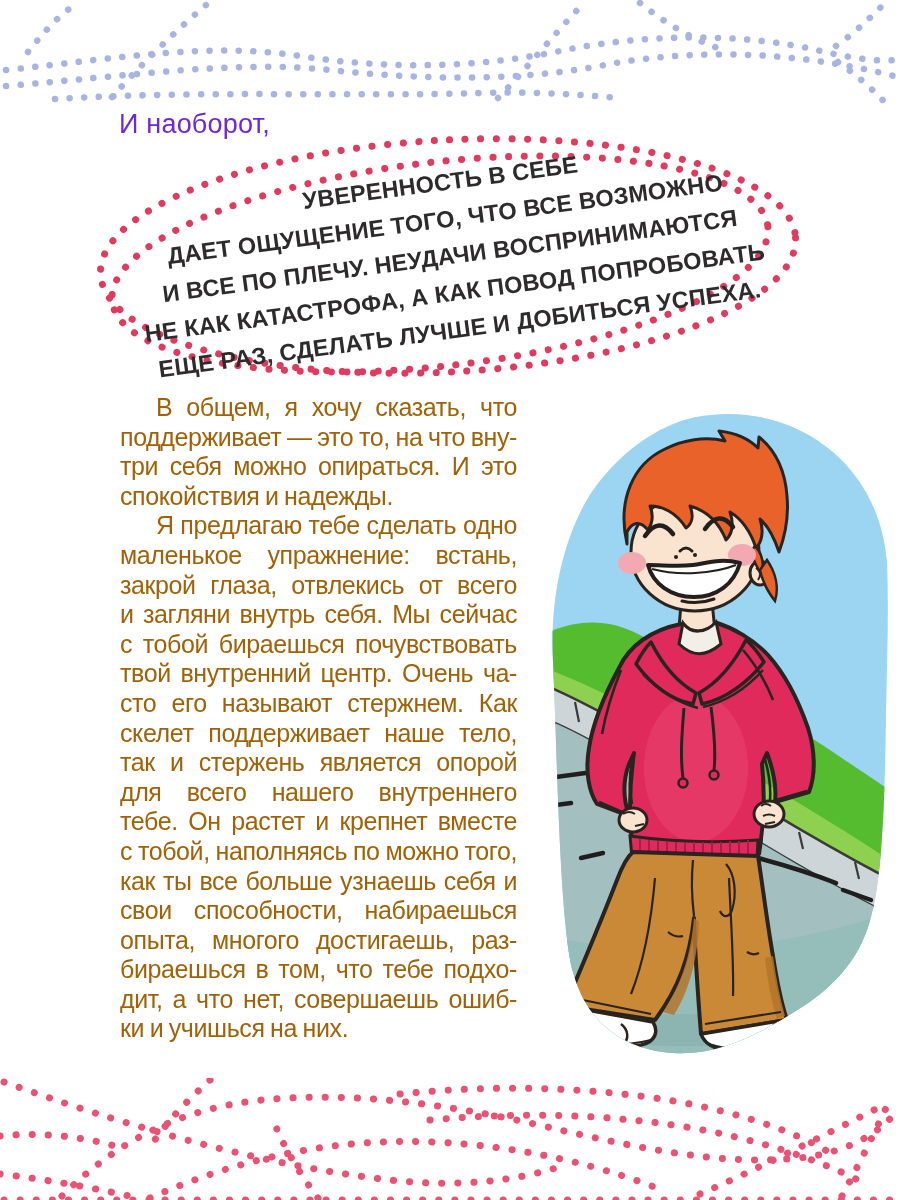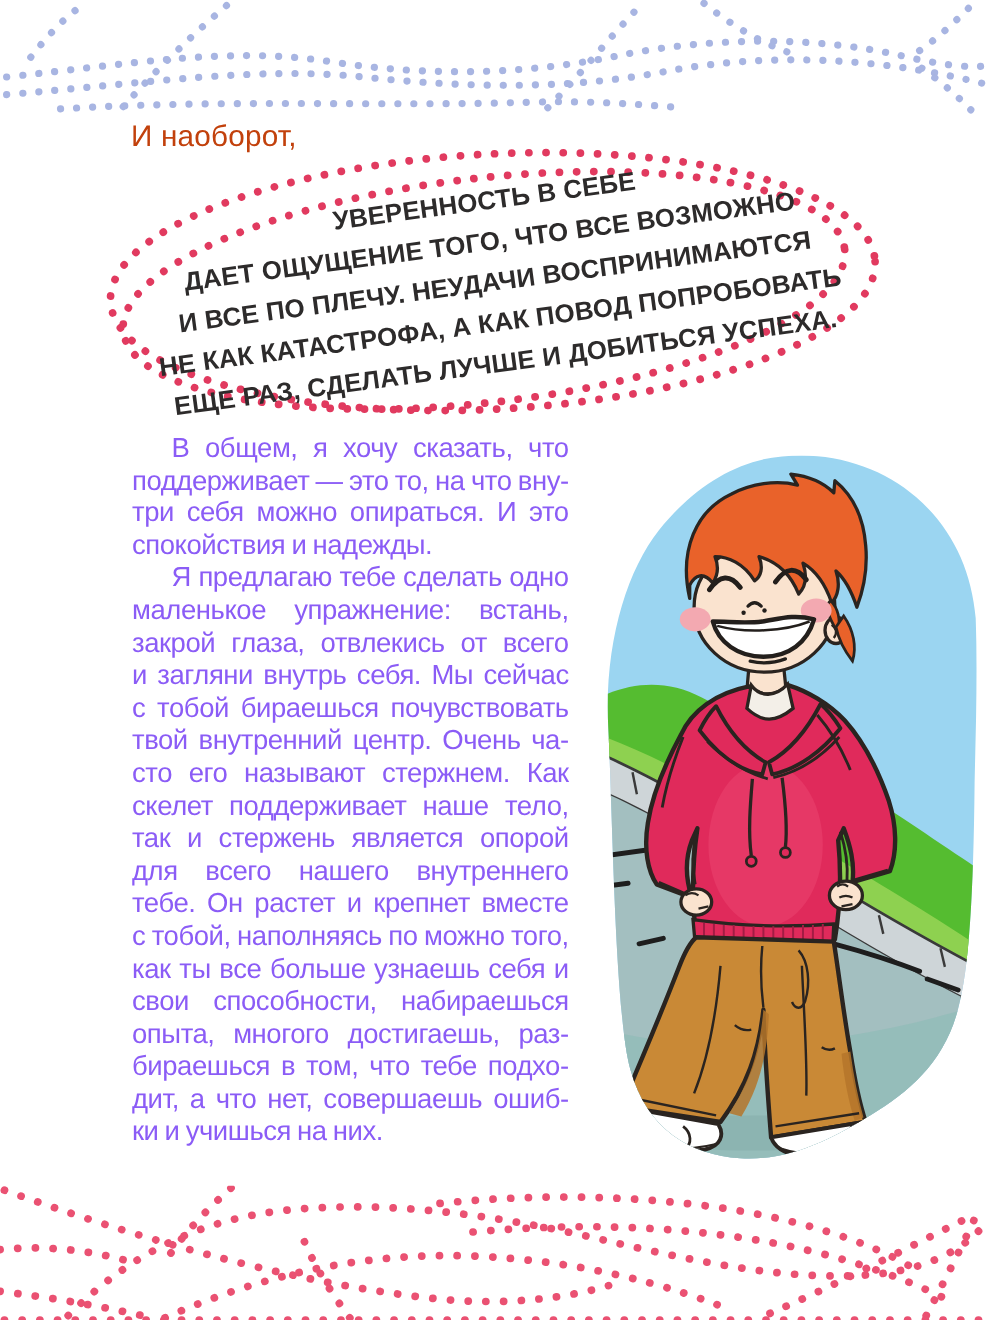--- a/index.html
+++ b/index.html
@@ -8,36 +8,36 @@
     background:#ffffff;overflow:hidden;
     font-family:"Liberation Sans",sans-serif;
   }
   svg{display:block}
   .decor{position:absolute;pointer-events:none;}
   .decor-top{left:0;top:0;}
   .decor-bottom{left:0;top:1078px;}
 
   .lead-in{
     position:absolute;left:119px;top:109px;
-    font-size:27px;color:#c2410c;letter-spacing:.2px;
+    font-size:27px;color:#6d28d9;letter-spacing:.2px;
   }
 
   .callout{position:absolute;left:80px;top:126px;width:740px;height:270px;}
   .callout-oval{position:absolute;left:0;top:0;}
   .callout-text{
     position:absolute;left:52px;top:38px;width:636px;
     transform:rotate(-7.6deg);transform-origin:50% 50%;
     font-weight:bold;font-size:23.5px;line-height:37px;
     color:#2d2b2b;text-align:center;letter-spacing:.2px;
   }
   .cl-line{white-space:nowrap;}
 
   .article{
     position:absolute;left:120px;top:393px;width:397px;
-    font-size:25px;line-height:29.6px;color:#8b5cf6;
+    font-size:25px;line-height:29.6px;color:#a16207;
     letter-spacing:-.4px;word-spacing:-1px;
   }
   .para{margin:0;}
   .para .line{text-align:justify;text-align-last:justify;}
   .para .line.first{text-indent:36px;}
   .para .line.end{text-align-last:left;}
 
   .illustration{position:absolute;left:533px;top:412px;}
 </style>
 </head>

